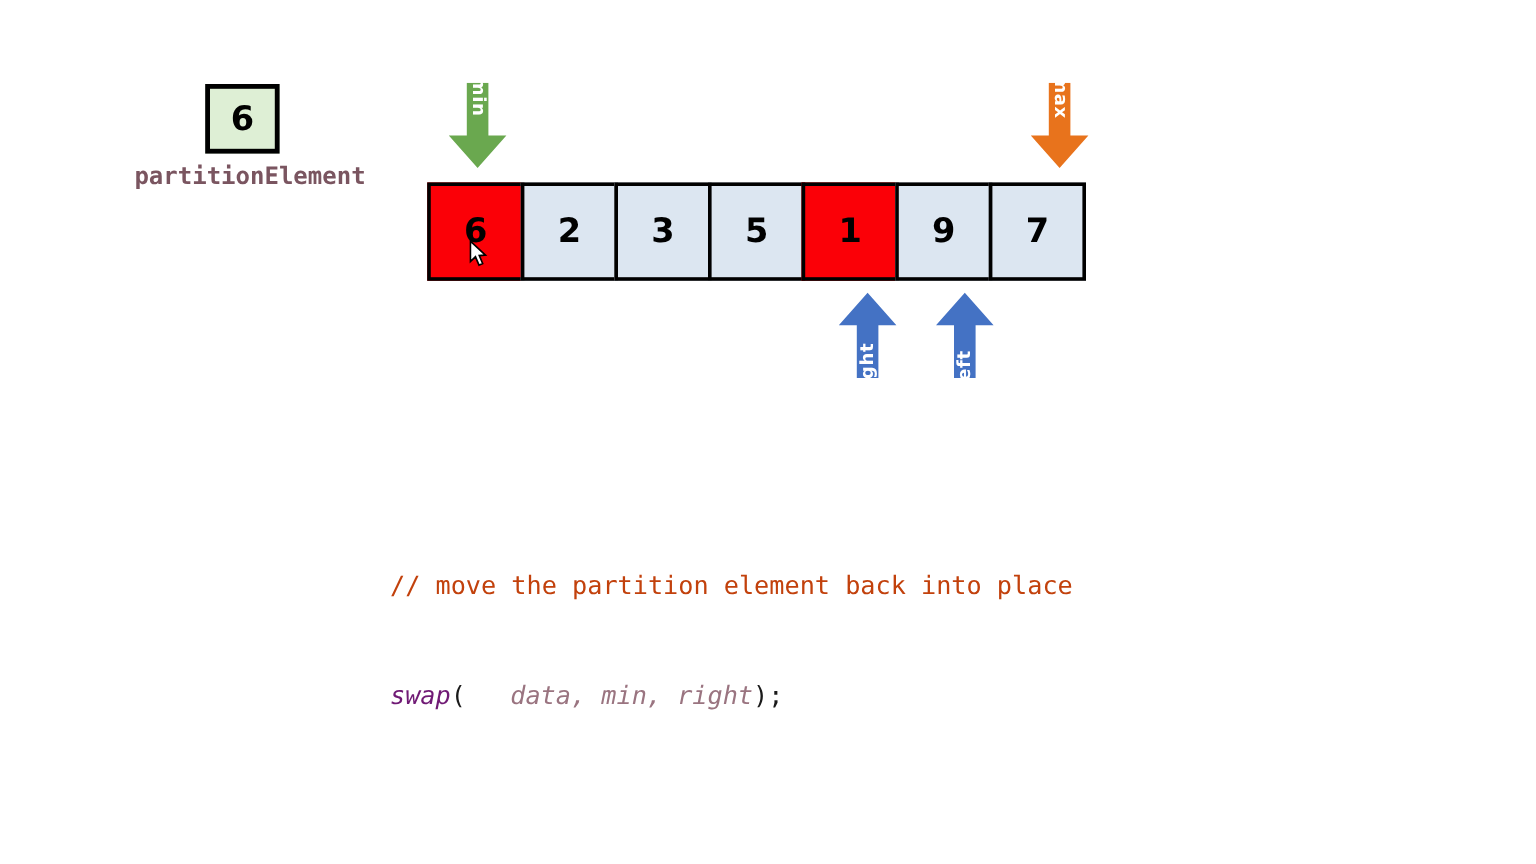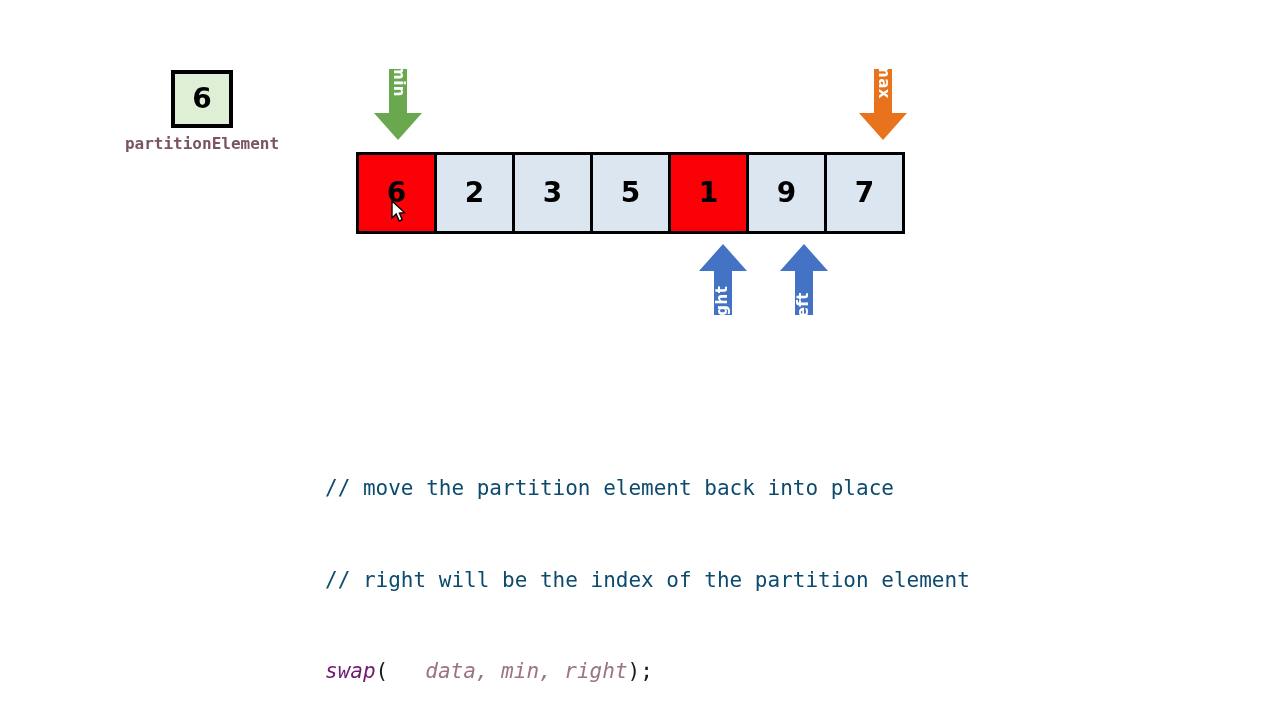--- a/index.html
+++ b/index.html
@@ -44,21 +44,21 @@
     line-height: 1;
   }
   #partition-label {
     position: absolute;
     left: 112px;
     top: 134px;
     width: 180px;
     text-align: center;
     font-family: "DejaVu Sans Mono", monospace;
     font-weight: bold;
-    font-size: 16px;
+    font-size: 20px;
     color: #7a5560;
     white-space: nowrap;
   }
 
   
   #array {
     position: absolute;
     left: 356px;
     top: 152px;
     height: 82px;
@@ -124,21 +124,21 @@
   
   #code {
     position: absolute;
     left: 325px;
     top: 412px;
     font-family: "DejaVu Sans Mono", monospace;
     font-size: 21px;
     line-height: 30.5px;
     white-space: pre;
   }
-  .tok-comment { color: #0c4a6e; }
+  .tok-comment { color: #c2410c; }
   .tok-fn      { color: #701a75; font-style: italic; }
   .tok-arg     { color: #9a7480; font-style: italic; margin-left: 37px; }
   .tok-punct   { color: #1a1a1a; }
 
   
   #cursor {
     position: absolute;
     left: 391px;
     top: 200px;
     width: 16px;
@@ -211,21 +211,20 @@
     <svg width="50" height="72" viewBox="0 0 50 72" xmlns="http://www.w3.org/2000/svg">
       <polygon points="25,1 49,28 34,28 34,72 16,72 16,28 1,28" fill="#4472c4"></polygon>
     </svg>
     <span class="alabel">
         <span>left</span>
       </span>
   </div>
 
   <div id="code">
     <div><span class="tok-comment">// move the partition element back into place</span></div>
-    <div><span class="tok-comment">// right will be the index of the partition element</span></div>
     <div><span class="tok-fn">swap</span><span class="tok-punct">(</span><span class="tok-arg">data, min, right</span><span class="tok-punct">);</span></div>
     
   </div>
 
   <div id="cursor">
     <svg width="16" height="24" viewBox="0 0 16 24" xmlns="http://www.w3.org/2000/svg">
       <polygon points="1,1 1,18 5.2,14 8.2,21 11.2,19.6 8.4,13 13.5,12.6" fill="#ffffff" stroke="#000000" stroke-width="1.4" stroke-linejoin="miter"></polygon>
     </svg>
   </div>
 

